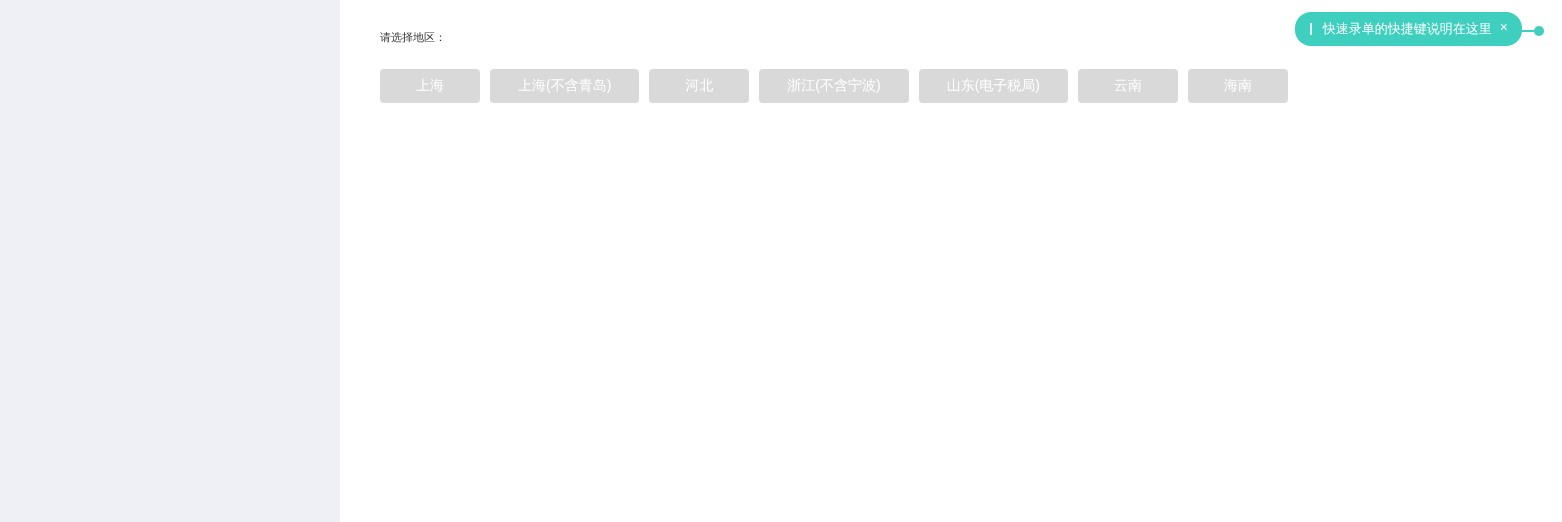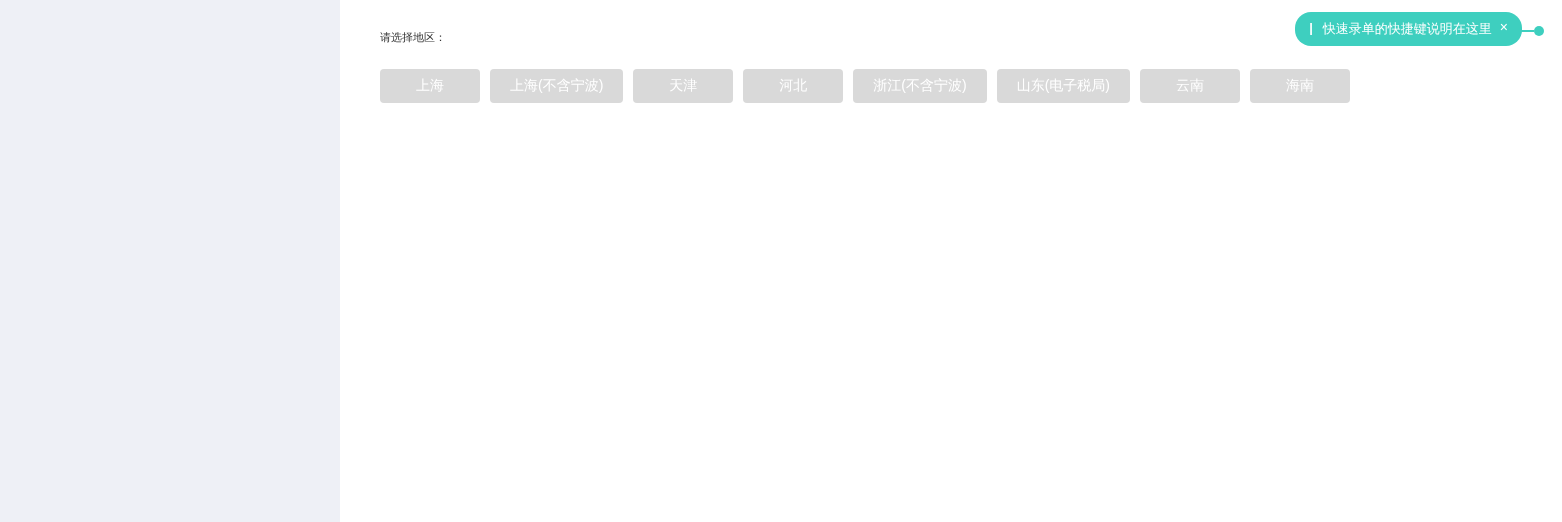--- a/index.html
+++ b/index.html
@@ -48,21 +48,21 @@
       flex-wrap: wrap;
       gap: 10px;
     }
 
     .region-btn {
       background: #d9d9d9;
       border: none;
       border-radius: 4px;
       color: #fff;
       font-size: 14px;
-      padding: 8px 20px;
+      padding: 8px 28px;
       cursor: pointer;
       min-width: 100px;
       text-align: center;
       font-family: 'Microsoft YaHei', Arial, sans-serif;
     }
 
     
     .tooltip-banner {
       position: absolute;
       top: 12px;
@@ -117,22 +117,21 @@
 </head>
 <body>
 
 <div class="sidebar"></div>
 
 <div class="main-content">
   <div class="page-title">请选择地区：</div>
   <div class="region-buttons">
 
   <button class="region-btn">上海</button>
-      <button class="region-btn">上海(不含宁波)</button>
-      <button class="region-btn">天津</button>
+      <button class="region-btn">上海(不含青岛)</button>
       <button class="region-btn">河北</button>
       <button class="region-btn">浙江(不含宁波)</button>
       <button class="region-btn">山东(电子税局)</button>
       <button class="region-btn">云南</button>
       <button class="region-btn">海南</button>
     </div>
 </div>
 
 <div class="tooltip-banner">
   <span>快速录单的快捷键说明在这里</span>

